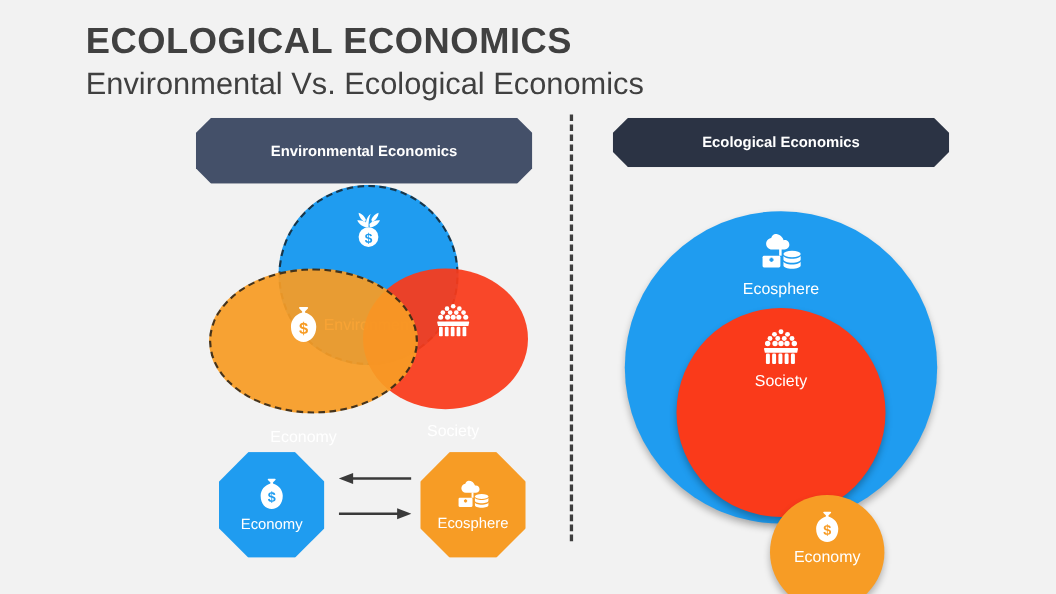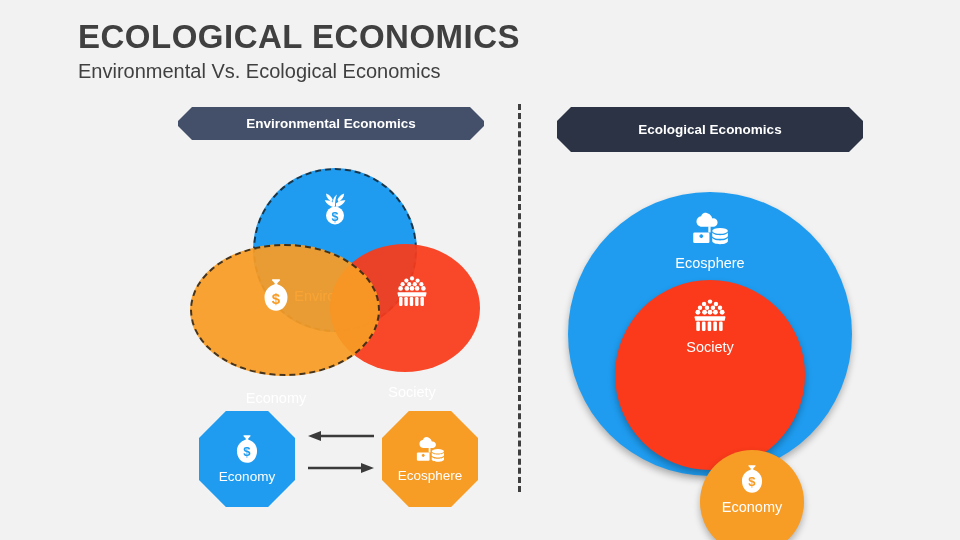--- a/index.html
+++ b/index.html
@@ -13,40 +13,40 @@
   .slide { position:absolute; inset:0;margin-left:40px; }
 
   
   .page-title{
     position:absolute; left:38px; top:18px;
     font-size:33px; font-weight:bold; letter-spacing:.5px;
     color:#404040; white-space:nowrap;
   }
   .page-subtitle{
     position:absolute; left:38px; top:60px;
-    font-size:20px; color:#404040; white-space:nowrap;
+    font-size:28px; color:#404040; white-space:nowrap;
   }
 
   
   .divider{
     position:absolute; left:478px; top:104px;
     width:0; height:388px;
     border-left:3px dashed #3f3f3f;
   }
 
   
   .banner{
     position:absolute;
     display:flex; align-items:center; justify-content:center;
     color:#ffffff; font-weight:bold; font-size:13.5px;
     -webkit-clip-path: polygon(14px 0,calc(100% - 14px) 0,100% 14px,100% calc(100% - 14px),calc(100% - 14px) 100%,14px 100%,0 calc(100% - 14px),0 14px);
     clip-path: polygon(14px 0,calc(100% - 14px) 0,100% 14px,100% calc(100% - 14px),calc(100% - 14px) 100%,14px 100%,0 calc(100% - 14px),0 14px);
     filter: drop-shadow(0 3px 4px rgba(0,0,0,.30));
   }
-  .banner-left{ left:138px; top:107px; width:306px; height:33px; background:#445069; }
+  .banner-left{ left:138px; top:107px; width:306px; height:60px; background:#445069; }
   .banner-right{ left:517px; top:107px; width:306px; height:45px; background:#2b3344; }
 
   
   .venn{ position:absolute; left:150px; top:168px; width:290px; height:200px; }
   .venn-circle{
     position:absolute; border-radius:50%;
     display:flex; flex-direction:column; align-items:center;
   }
   .venn-env{
     left:63px; top:0; width:164px; height:164px;

